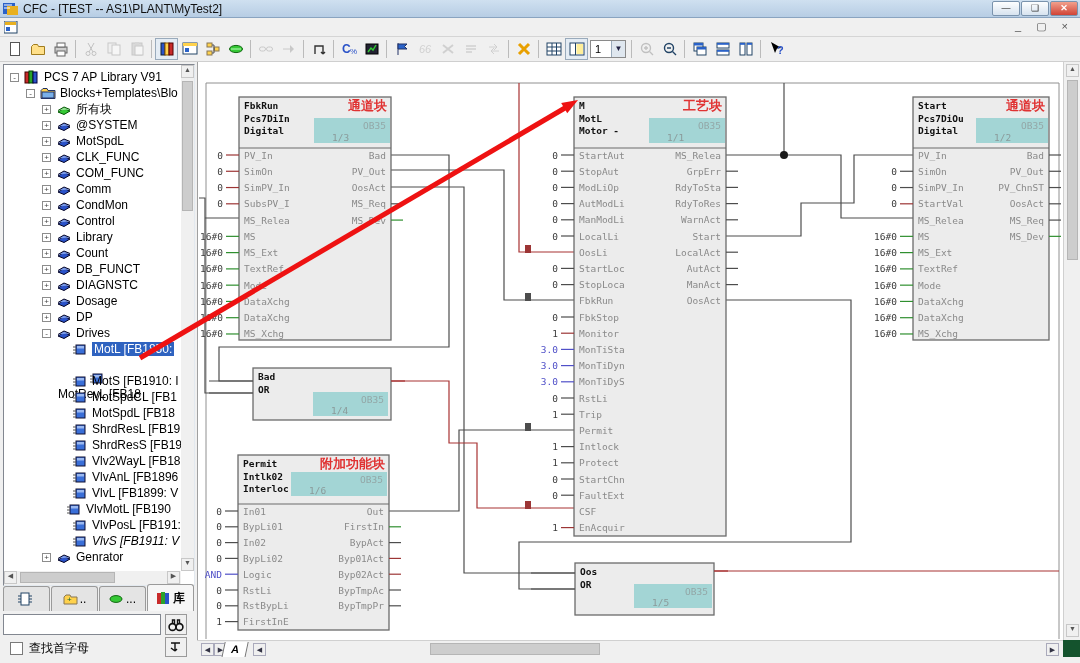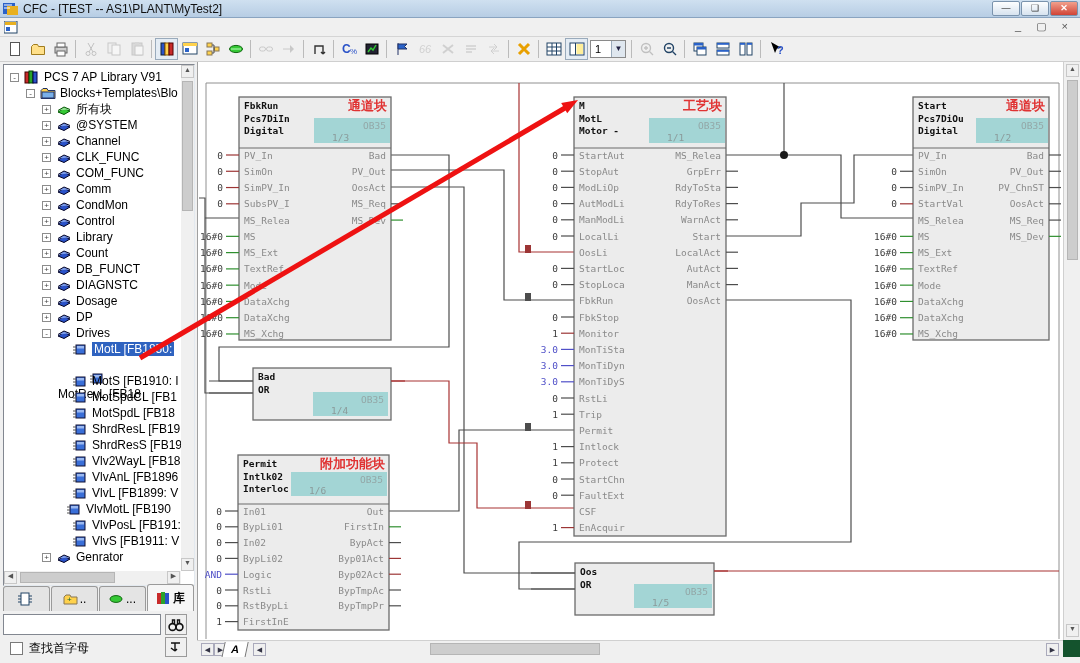--- a/index.html
+++ b/index.html
@@ -339,21 +339,21 @@
                 <path d="M2 8.5L8 5l6 2.5" fill="#7a9ae8" stroke="#002"></path>
               </svg></span>
             <span class="tlabel">@SYSTEM</span>
           </div>
           <div class="treerow" style="top: 68px; left: 38px;">
             <span class="exp">+</span>
             <span class="tico"><svg width="16" height="14">
                 <path d="M2 10L8 6.5l6 2.5-6 3.5z" fill="#2a52c8" stroke="#002"></path>
                 <path d="M2 8.5L8 5l6 2.5" fill="#7a9ae8" stroke="#002"></path>
               </svg></span>
-            <span class="tlabel">Channel</span>
+            <span class="tlabel">MotSpdL</span>
           </div>
           <div class="treerow" style="top: 84px; left: 38px;">
             <span class="exp">+</span>
             <span class="tico"><svg width="16" height="14">
                 <path d="M2 10L8 6.5l6 2.5-6 3.5z" fill="#2a52c8" stroke="#002"></path>
                 <path d="M2 8.5L8 5l6 2.5" fill="#7a9ae8" stroke="#002"></path>
               </svg></span>
             <span class="tlabel">CLK_FUNC</span>
           </div>
           <div class="treerow" style="top: 100px; left: 38px;">
@@ -545,21 +545,21 @@
           </div>
           <div class="treerow" style="top: 452px; left: 54px;">
             <span style="width: 14px; flex: 0 0 14px;"></span>
             <span class="tico"><svg width="16" height="14">
                 <rect x="4" y="3" width="9" height="9" fill="#3a6fd8" stroke="#113"></rect>
                 <path d="M1 5h3M1 8h3M1 11h3" stroke="#555"></path>
                 <rect x="5" y="4" width="7" height="2.5" fill="#9ab8f0"></rect>
               </svg></span>
             <span class="tlabel">VlvPosL  [FB191:</span>
           </div>
-          <div class="treerow" style="top: 468px; left: 54px;">
+          <div class="treerow" style="top: 468px; left: 54px; font-style: italic;">
             <span style="width: 14px; flex: 0 0 14px;"></span>
             <span class="tico"><svg width="16" height="14">
                 <rect x="4" y="3" width="9" height="9" fill="#3a6fd8" stroke="#113"></rect>
                 <path d="M1 5h3M1 8h3M1 11h3" stroke="#555"></path>
                 <rect x="5" y="4" width="7" height="2.5" fill="#9ab8f0"></rect>
               </svg></span>
             <span class="tlabel">VlvS  [FB1911: V</span>
           </div>
           <div class="treerow" style="top: 484px; left: 38px;">
             <span class="exp">+</span>

